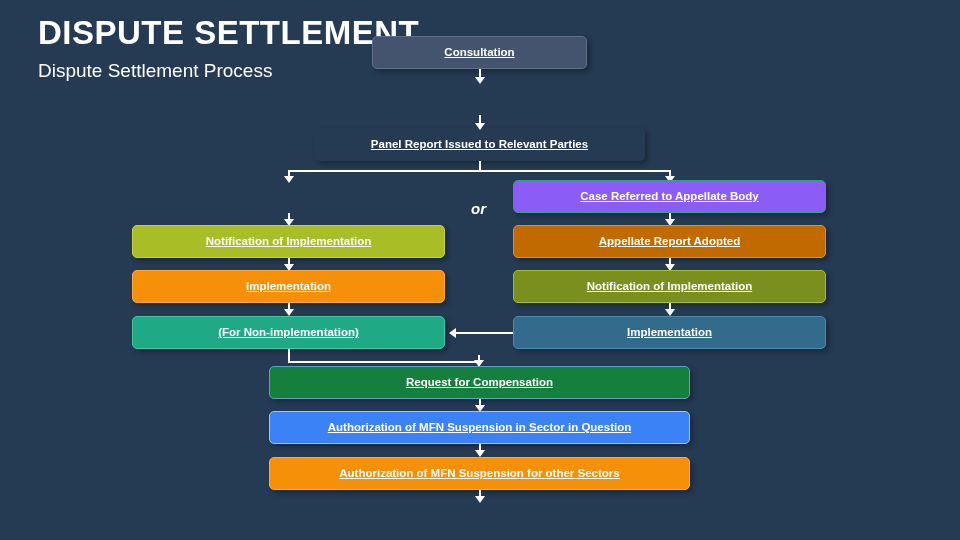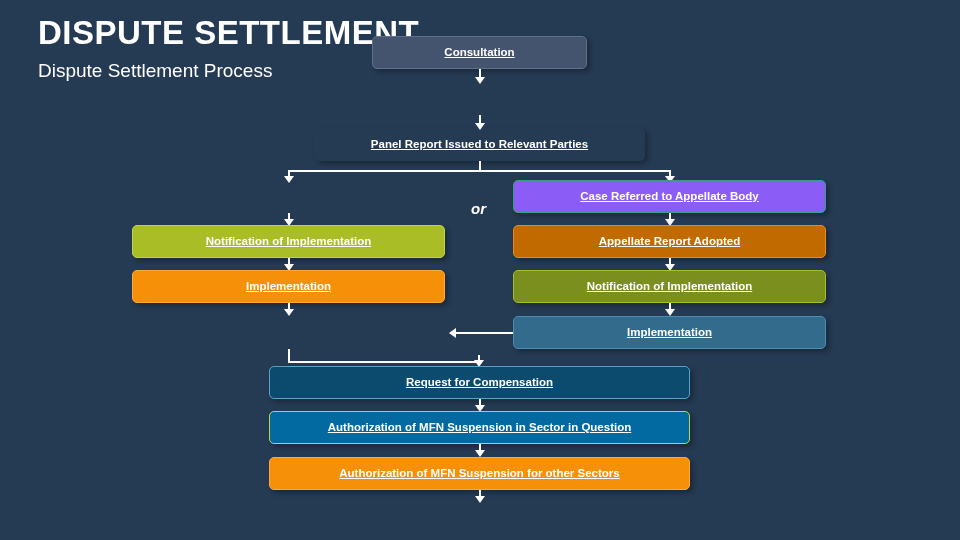--- a/index.html
+++ b/index.html
@@ -85,20 +85,21 @@
   <div class="arrow-d" style="left:283.5px;top:219px;"></div>
 
   <div class="box" style="left: 132px; top: 225px; width: 313px; height: 33px; background: rgb(168, 189, 38); border: 1px solid rgb(192, 212, 74);">Notification of Implementation</div>
   <div class="vline" style="left:287.5px;top:258px;height:8px;"></div>
   <div class="arrow-d" style="left:283.5px;top:264px;"></div>
 
   <div class="box" style="left: 132px; top: 270px; width: 313px; height: 33px; background: rgb(247, 144, 9); border: 1px solid rgb(255, 169, 58);">Implementation</div>
   <div class="vline" style="left:287.5px;top:303px;height:8px;"></div>
   <div class="arrow-d" style="left:283.5px;top:309px;"></div>
 
+  <div class="box" style="left: 132px; top: 316px; width: 313px; height: 33px; background: rgb(31, 170, 133); border: 1px solid rgb(70, 196, 163);">(For Non-implementation)</div>
 
   <div class="box" style="left: 513px; top: 180px; width: 313px; height: 33px; background: #8b5cf6; border: 1px solid rgb(52, 160, 127);">Case Referred to Appellate Body</div>
   <div class="vline" style="left:668.5px;top:213px;height:8px;"></div>
   <div class="arrow-d" style="left:664.5px;top:219px;"></div>
 
   <div class="box" style="left: 513px; top: 225px; width: 313px; height: 33px; background: rgb(192, 106, 0); border: 1px solid rgb(240, 138, 18);">Appellate Report Adopted</div>
   <div class="vline" style="left:668.5px;top:258px;height:8px;"></div>
   <div class="arrow-d" style="left:664.5px;top:264px;"></div>
 
   <div class="box" style="left: 513px; top: 270px; width: 313px; height: 33px; background: rgb(123, 143, 30); border: 1px solid rgb(168, 189, 38);">Notification of Implementation</div>
@@ -108,25 +109,25 @@
   <div class="box" style="left: 513px; top: 316px; width: 313px; height: 33px; background: rgb(51, 107, 140); border: 1px solid rgb(78, 140, 176);">Implementation</div>
 
   <div class="hline" style="left:456px;top:331.5px;width:57px;"></div>
   <div class="arrow-l" style="left:449px;top:327.5px;"></div>
 
   <div class="vline" style="left:287.5px;top:349px;height:14px;"></div>
   <div class="hline" style="left:287.5px;top:361px;width:192px;"></div>
   <div class="vline" style="left:478px;top:355px;height:6px;"></div>
   <div class="arrow-d" style="left:474px;top:360px;"></div>
 
-  <div class="box" style="left: 269px; top: 366px; width: 421px; height: 33px; background: #0c4a6e; border: 1px solid rgb(91, 162, 203);">Request for Compensation</div>
+  <div class="box" style="left: 269px; top: 366px; width: 421px; height: 33px; background: #15803d; border: 1px solid rgb(91, 162, 203);">Request for Compensation</div>
   <div class="vline" style="left:478.5px;top:399px;height:8px;"></div>
   <div class="arrow-d" style="left:474.5px;top:405px;"></div>
 
-  <div class="box" style="left: 269px; top: 411px; width: 421px; height: 33px; background: #0369a1; border: 1px solid rgb(192, 212, 74);">Authorization of MFN Suspension in Sector in Question</div>
+  <div class="box" style="left: 269px; top: 411px; width: 421px; height: 33px; background: #3b82f6; border: 1px solid rgb(192, 212, 74);">Authorization of MFN Suspension in Sector in Question</div>
   <div class="vline" style="left:478.5px;top:444px;height:8px;"></div>
   <div class="arrow-d" style="left:474.5px;top:450px;"></div>
 
   <div class="box" style="left: 269px; top: 457px; width: 421px; height: 33px; background: rgb(247, 144, 9); border: 1px solid rgb(255, 169, 58);">Authorization of MFN Suspension for other Sectors</div>
   <div class="vline" style="left:478.5px;top:490px;height:8px;"></div>
   <div class="arrow-d" style="left:474.5px;top:496px;"></div>
 
 
 </div>
 

